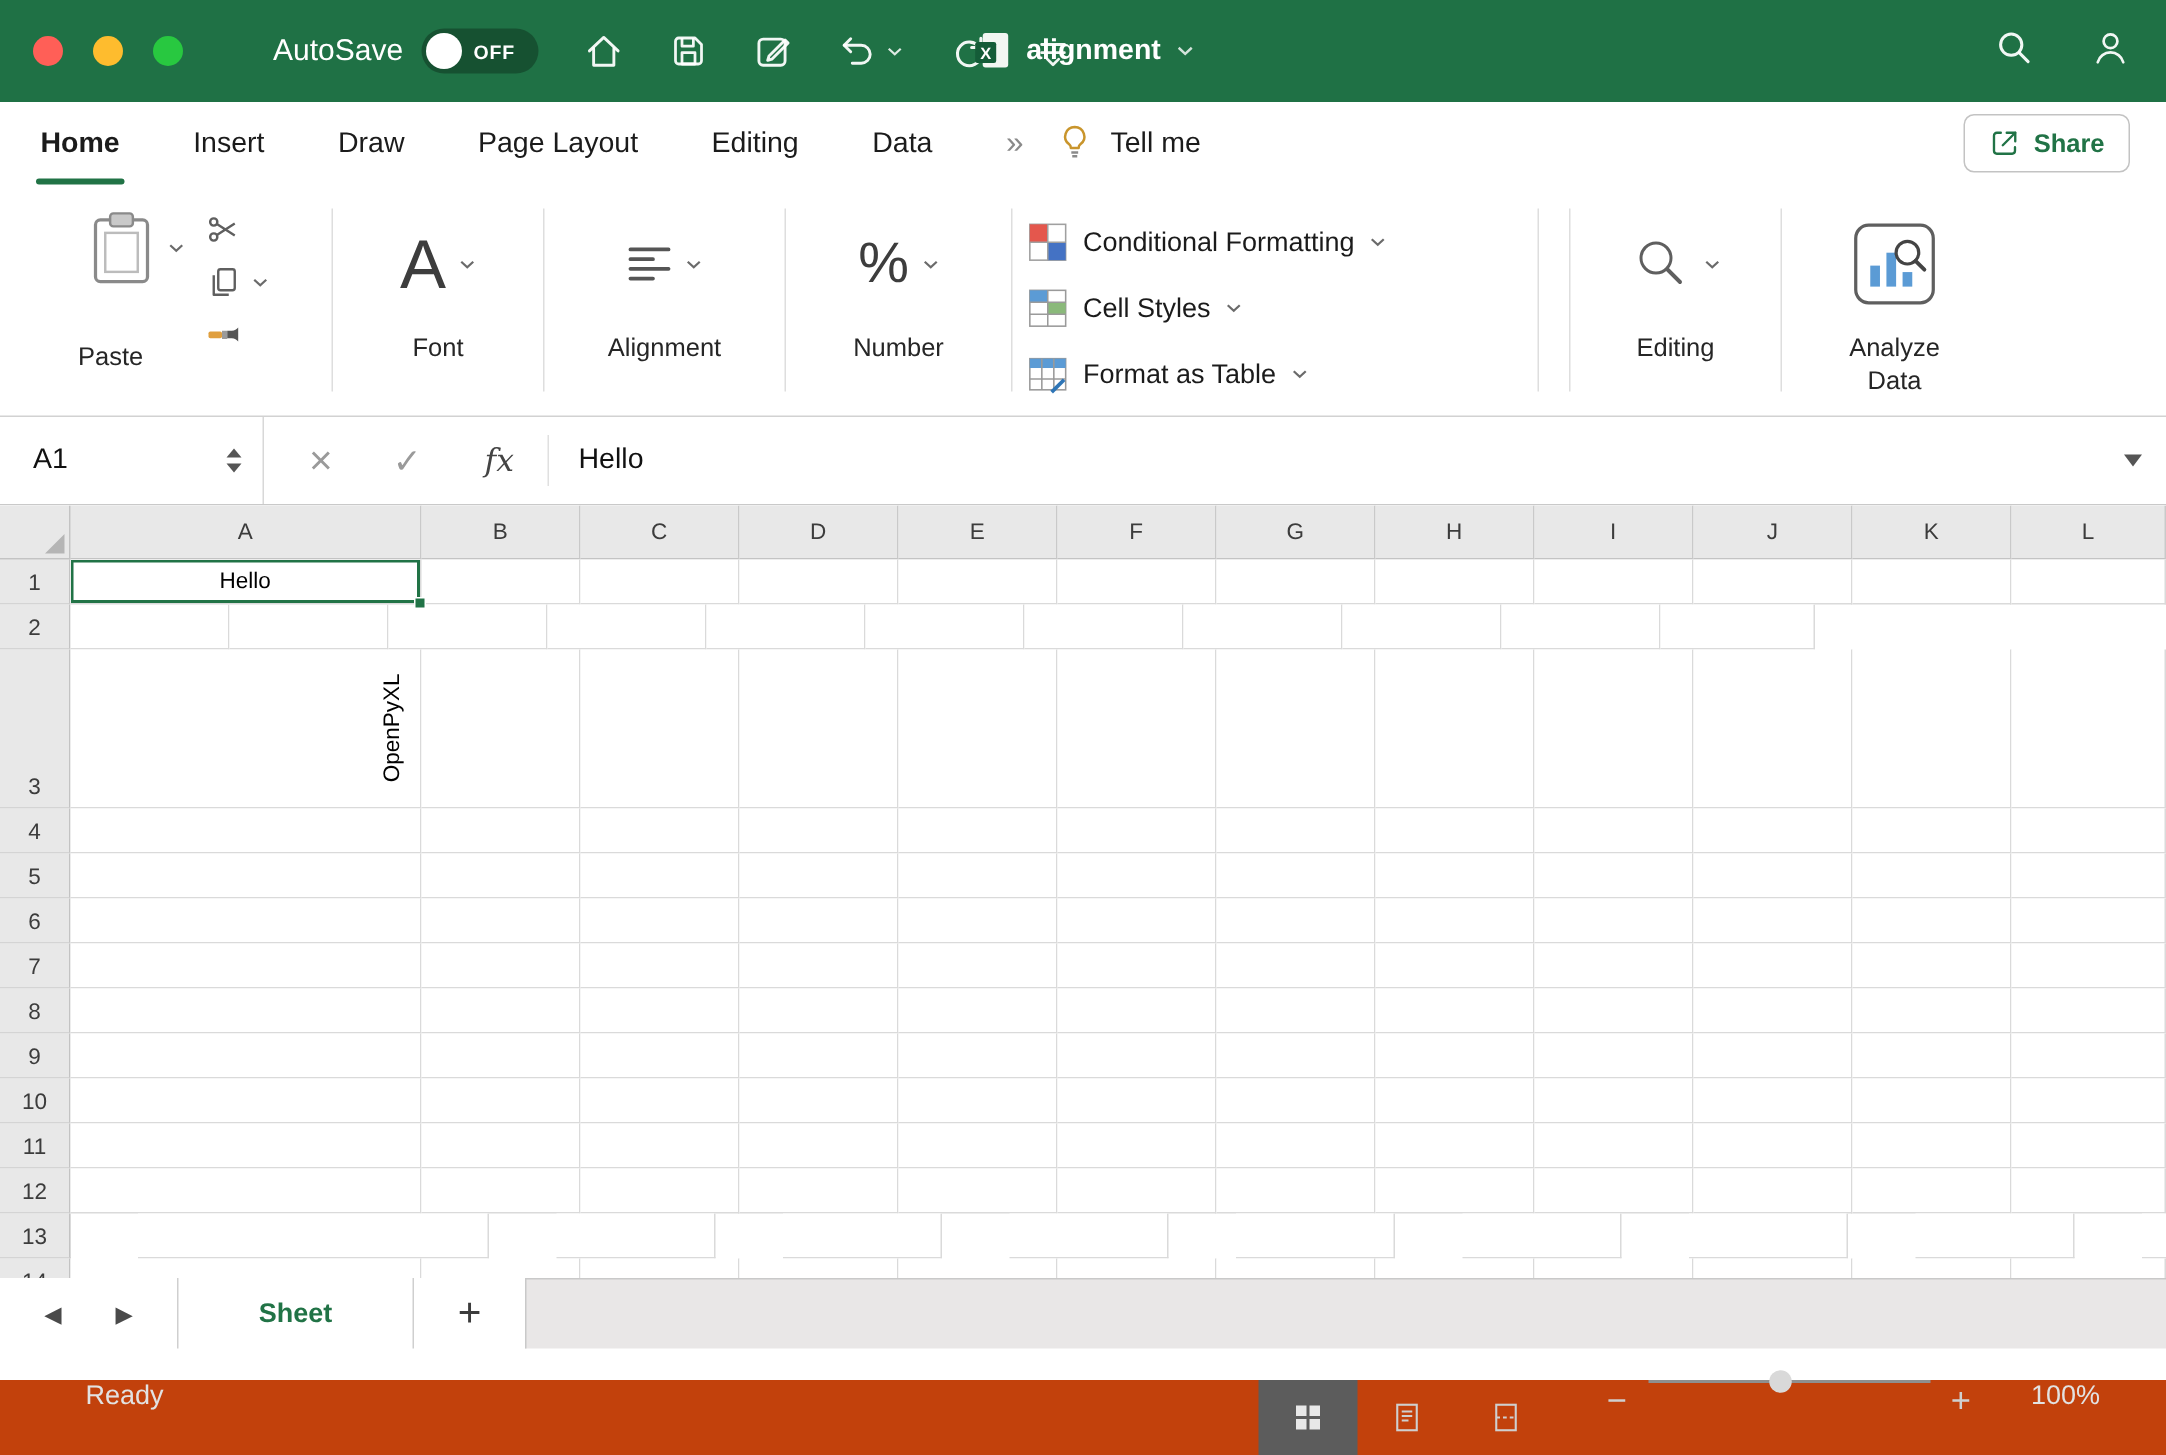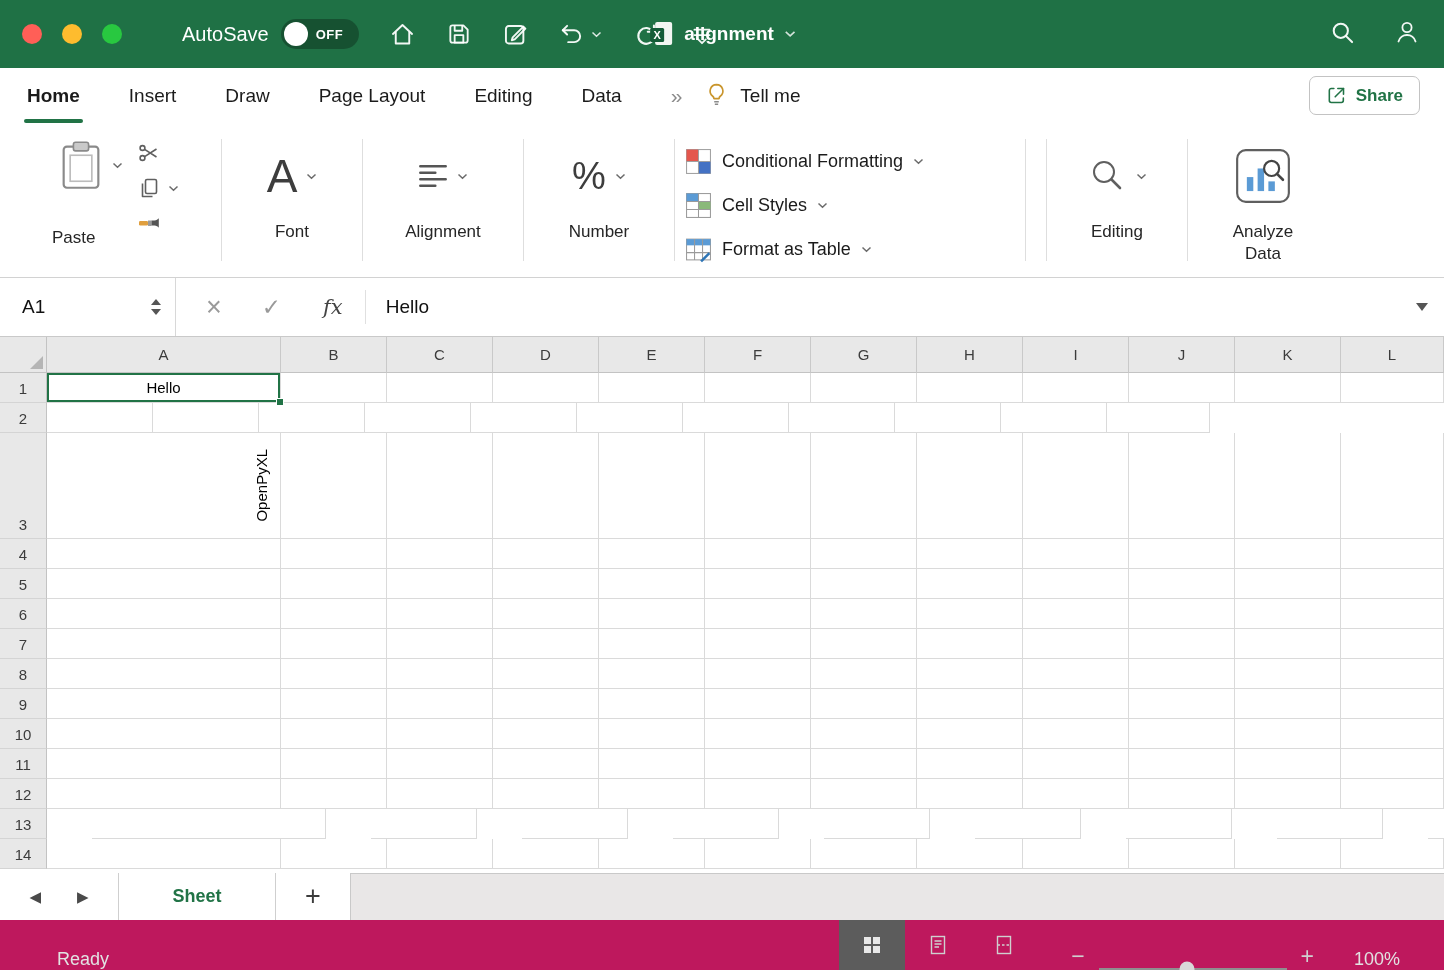--- a/index.html
+++ b/index.html
@@ -82,21 +82,21 @@
   .rottext { writing-mode:vertical-rl; transform:rotate(180deg); white-space:nowrap; font-size:15px; color:#000; }
 
   
   .sheetbar { height:47px; flex:0 0 auto; display:flex; align-items:stretch; background:#fff; }
   .snav { width:118px; display:flex; align-items:center; justify-content:center; gap:36px; color:#4a4a4a; font-size:15px; }
   .stab { width:158px; display:flex; align-items:center; justify-content:center; background:#fff; border-left:1px solid #cfcfcf; border-right:1px solid #cfcfcf; color:#217346; font-weight:700; font-size:18px; }
   .splus { width:74px; display:flex; align-items:center; justify-content:center; font-size:27px; color:#3c3c3c; }
   .sfill { flex:1; background:#e9e7e7; border-top:1px solid #c9c9c9; border-left:1px solid #c9c9c9; }
 
   
-  .statusbar { height:50px; flex:0 0 auto; background:#be185d; display:flex; align-items:flex-end; color:#e2e2e2; }
+  .statusbar { height:50px; flex:0 0 auto; background:#c2410c; display:flex; align-items:flex-start; color:#e2e2e2;margin-top:21px; }
   .ready { margin-left:57px; font-size:18px; }
   .views { margin-left:auto; display:flex; height:100%; }
   .vbtn { width:66px; display:flex; align-items:center; justify-content:center; }
   .vbtn.active { background:#5c5c5c; }
   .zoomout { margin-left:34px; font-size:23px; color:#cfcfcf; }
   .ztrack { width:188px; height:2px; background:#8f8f8f; margin:0 14px; position:relative; }
   .zthumb { position:absolute; left:47%; top:50%; transform:translate(-50%,-50%); width:15px; height:15px; border-radius:50%; background:#d9d9d9; }
   .zoomin { font-size:23px; color:#cfcfcf; }
   .zlevel { margin:0 44px 0 30px; font-size:18px; width:56px; text-align:right; }
 </style>

